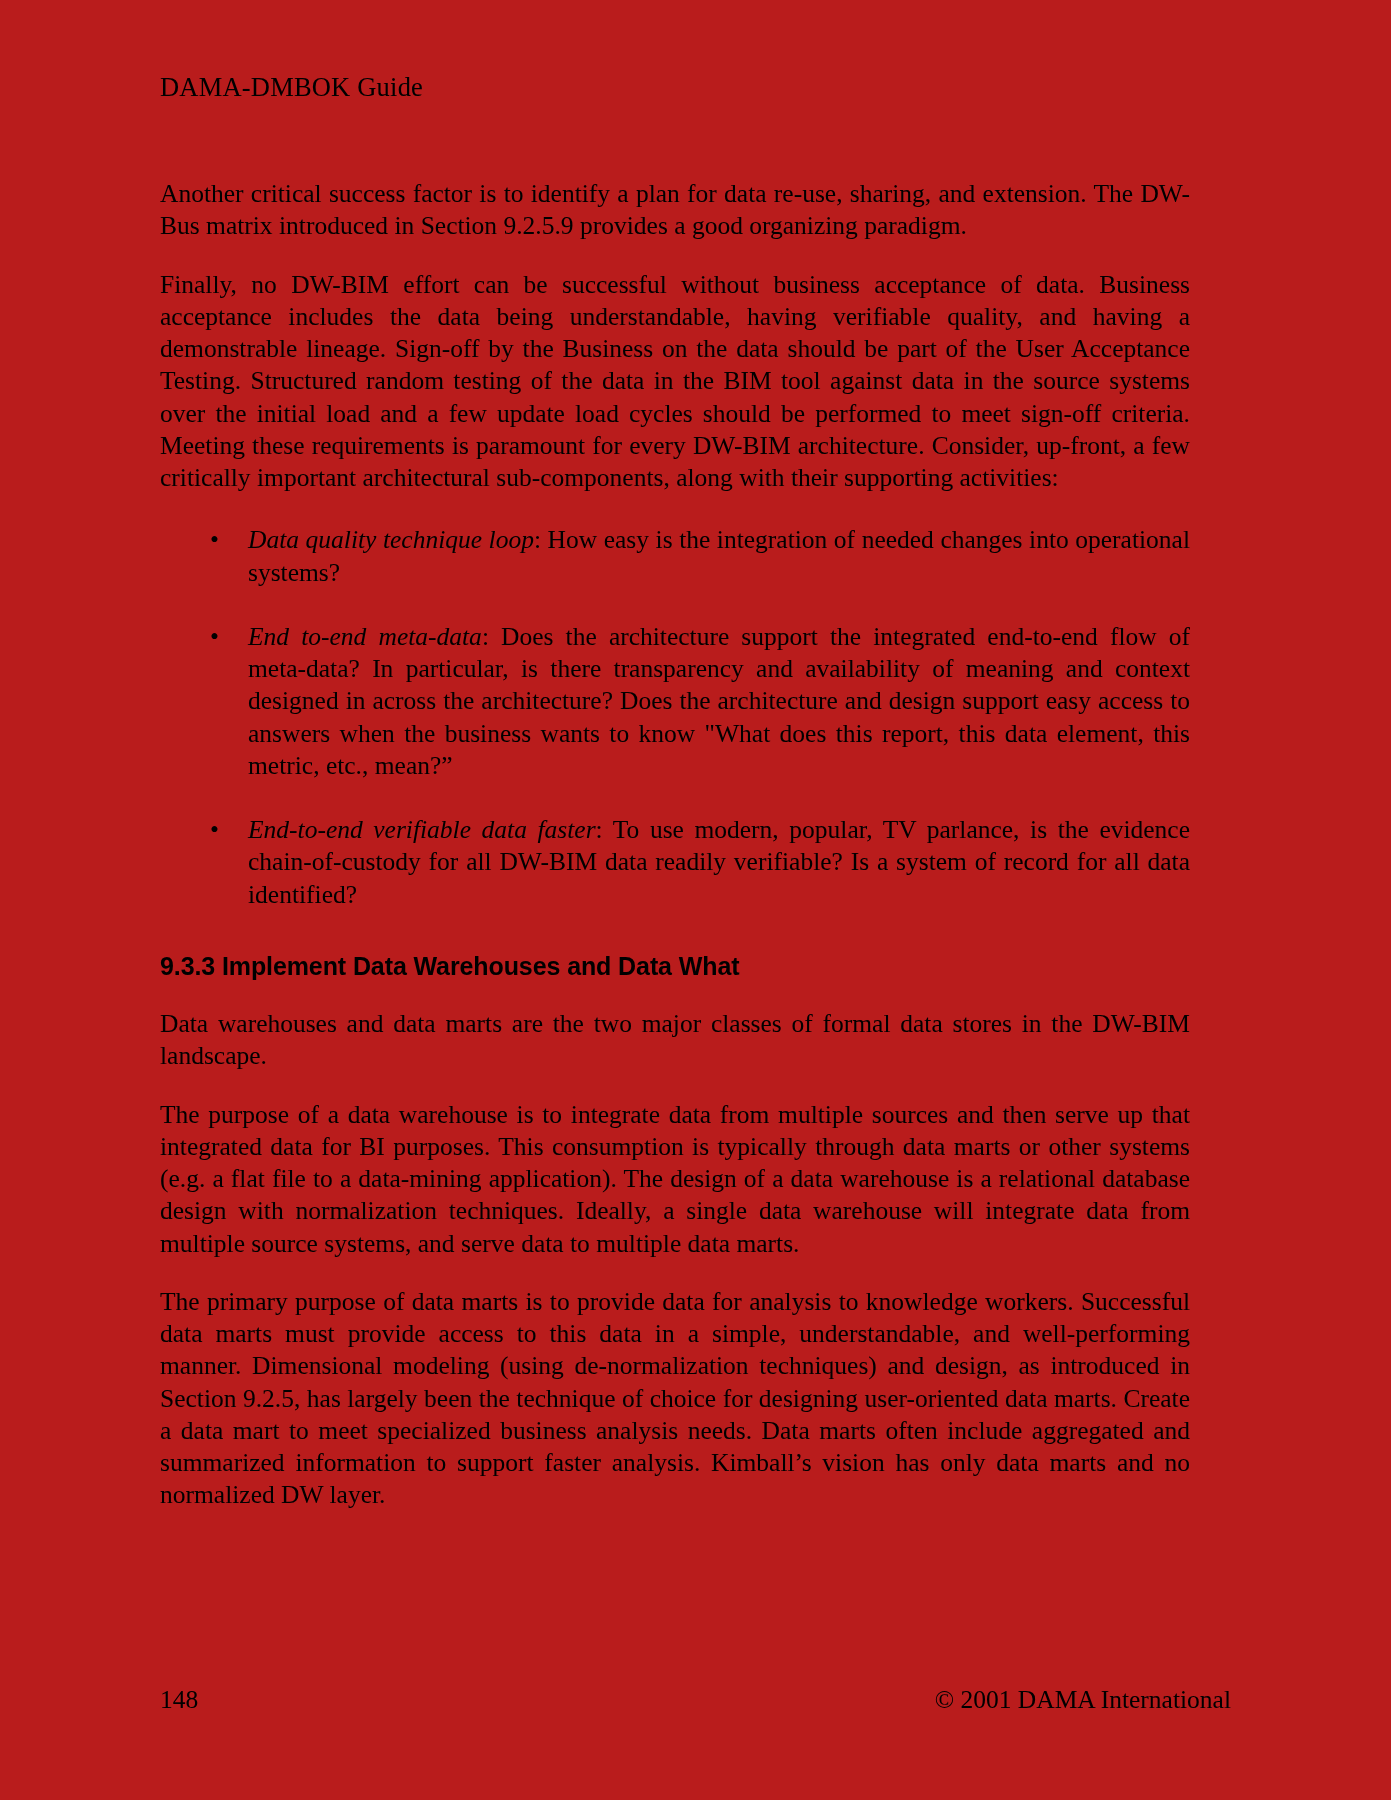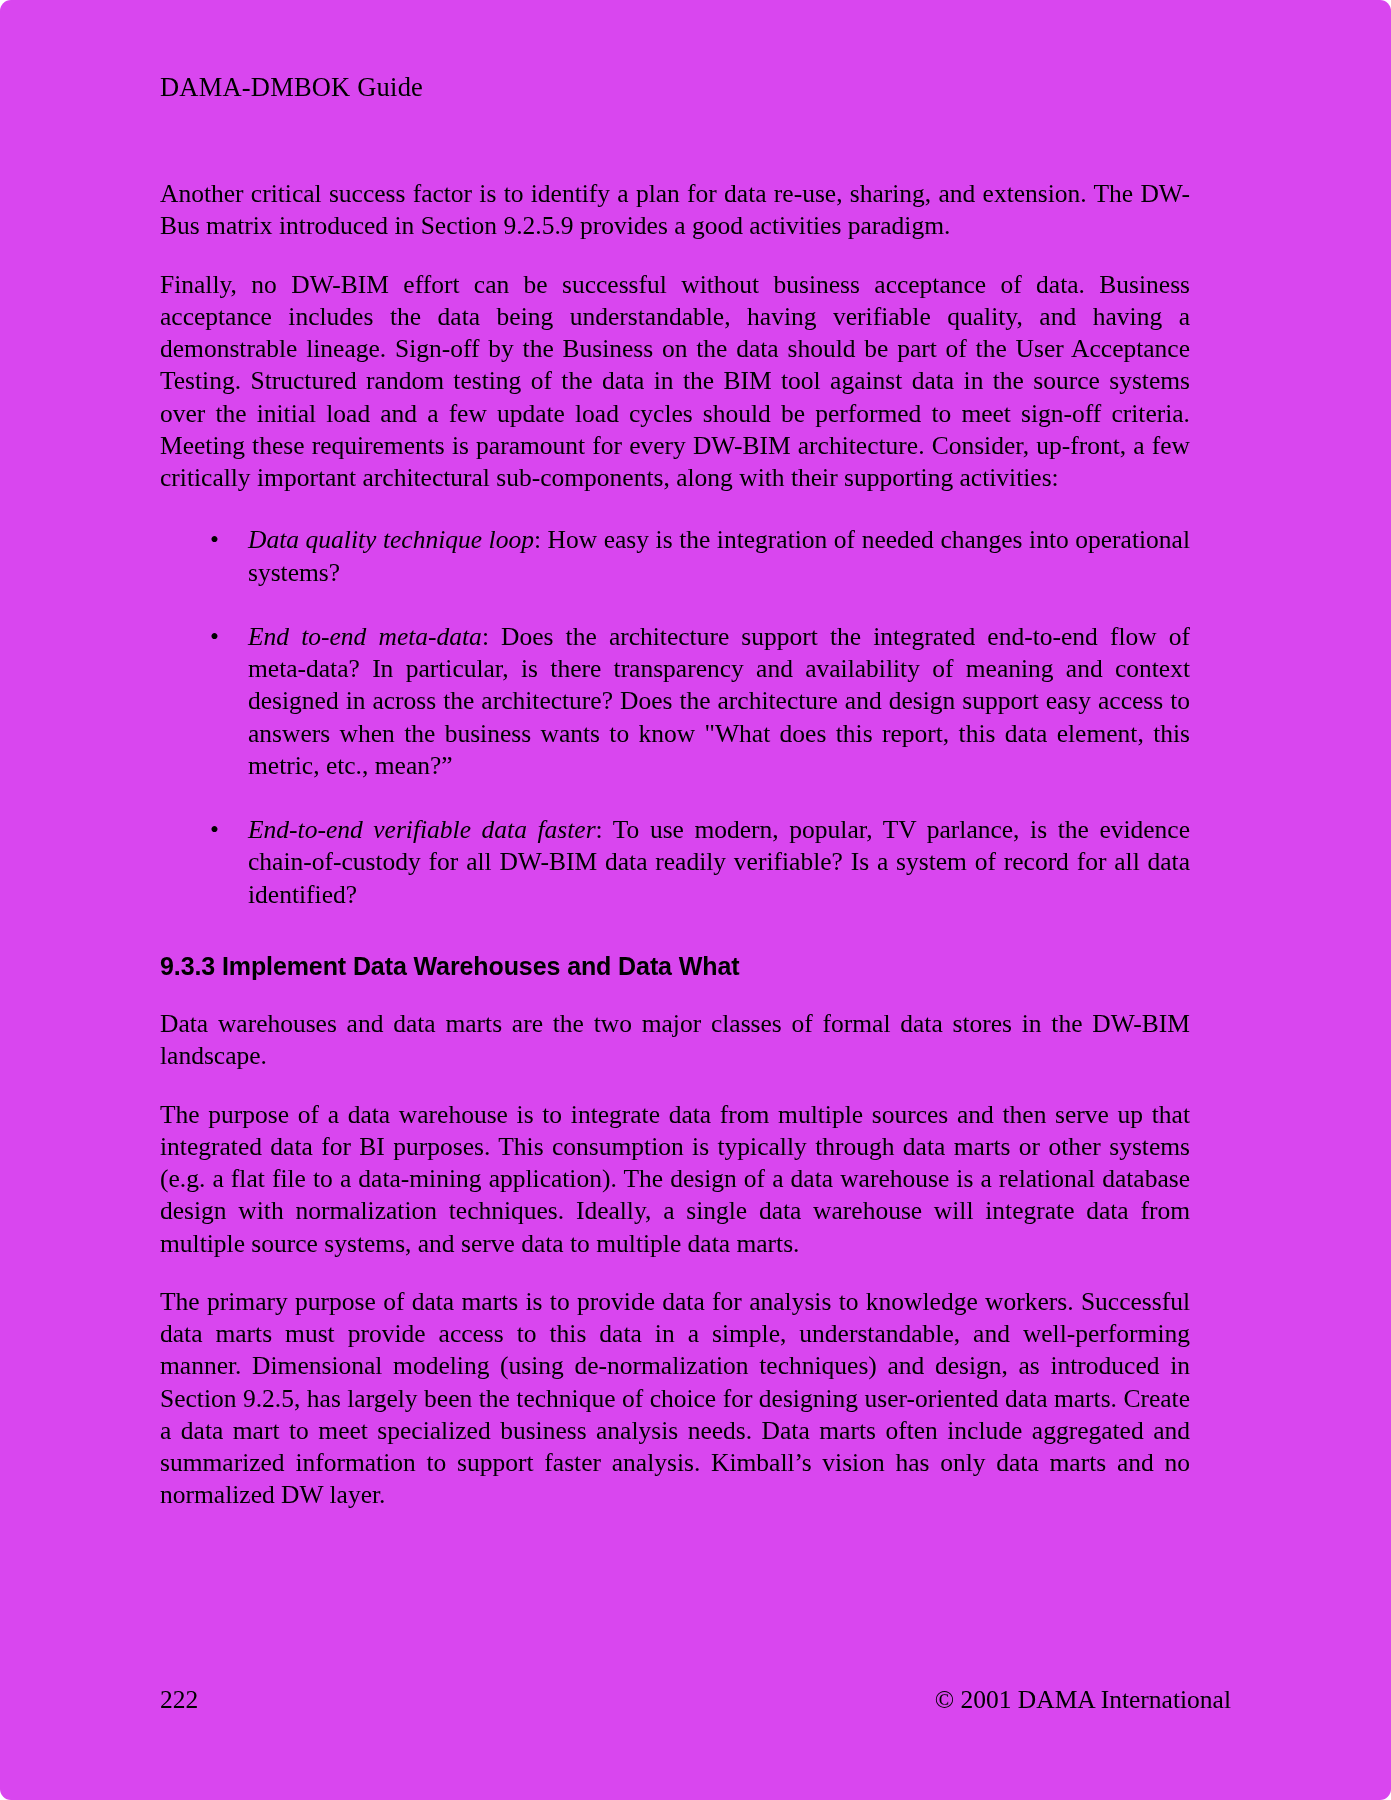--- a/index.html
+++ b/index.html
@@ -4,26 +4,25 @@
 <style>
   html, body {
     margin: 0;
     padding: 0;
     background: #ffffff;
   }
   .page {
     position: relative;
     width: 1391px;
     height: 1800px;
-    background: #d946ef;
+    background: #b91c1c;
     box-sizing: border-box;
     font-family: "Liberation Serif", "DejaVu Serif", serif;
     color: #000000;
     overflow: hidden;
-    border-radius: 11px;
   }
   .content {
     position: absolute;
     left: 160px;
     top: 0;
     width: 1030px;
   }
   .running-head {
     position: absolute;
     left: 0;
@@ -107,21 +106,21 @@
 <body>
 
 <div class="page">
 
   <div class="content">
 
     <div class="running-head">DAMA-DMBOK Guide</div>
 
     <div class="body-block">
 
-      <p class="para">Another critical success factor is to identify a plan for data re-use, sharing, and extension. The DW-Bus matrix introduced in Section 9.2.5.9 provides a good activities paradigm.</p>
+      <p class="para">Another critical success factor is to identify a plan for data re-use, sharing, and extension. The DW-Bus matrix introduced in Section 9.2.5.9 provides a good organizing paradigm.</p>
 
       <p class="para">Finally, no DW-BIM effort can be successful without business acceptance of data. Business acceptance includes the data being understandable, having verifiable quality, and having a demonstrable lineage. Sign-off by the Business on the data should be part of the User Acceptance Testing. Structured random testing of the data in the BIM tool against data in the source systems over the initial load and a few update load cycles should be performed to meet sign-off criteria. Meeting these requirements is paramount for every DW-BIM architecture. Consider, up-front, a few critically important architectural sub-components, along with their supporting activities:</p>
 
       <ul class="bullets">
         <li>
           <span class="bullet-dot">•</span>
           <span class="bullet-term">Data quality technique loop</span><span>: How easy is the integration of needed changes into operational systems?</span>
         </li>
         <li>
           <span class="bullet-dot">•</span>
@@ -139,17 +138,17 @@
 
       <p class="para">The purpose of a data warehouse is to integrate data from multiple sources and then serve up that integrated data for BI purposes. This consumption is typically through data marts or other systems (e.g. a flat file to a data-mining application). The design of a data warehouse is a relational database design with normalization techniques. Ideally, a single data warehouse will integrate data from multiple source systems, and serve data to multiple data marts.</p>
 
       <p class="para">The primary purpose of data marts is to provide data for analysis to knowledge workers. Successful data marts must provide access to this data in a simple, understandable, and well-performing manner. Dimensional modeling (using de-normalization techniques) and design, as introduced in Section 9.2.5, has largely been the technique of choice for designing user-oriented data marts. Create a data mart to meet specialized business analysis needs. Data marts often include aggregated and summarized information to support faster analysis. Kimball’s vision has only data marts and no normalized DW layer.</p>
 
 
     </div>
   </div>
 
   <div class="footer">
-    <div class="page-number">222</div>
+    <div class="page-number">148</div>
     <div class="copyright">© 2001 DAMA International</div>
   </div>
 
 </div>
 
 </body></html>

